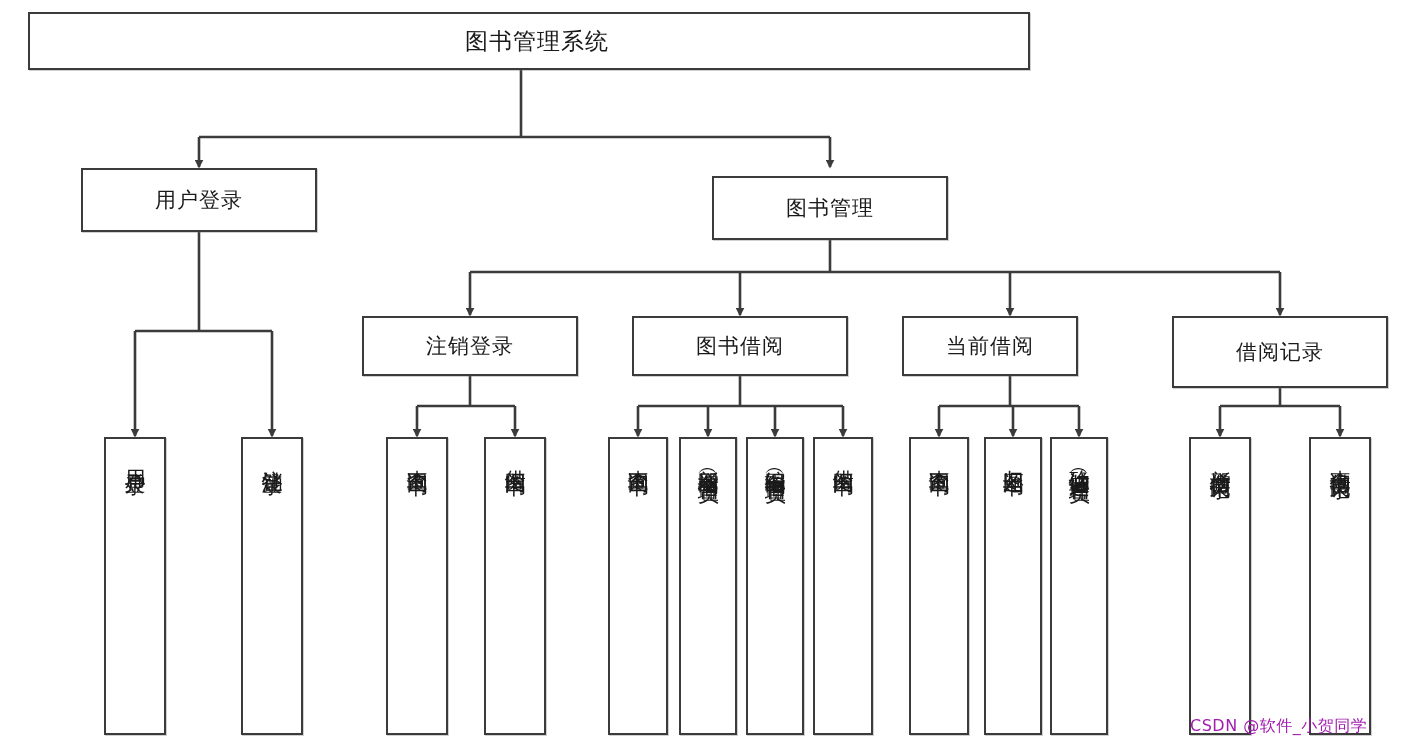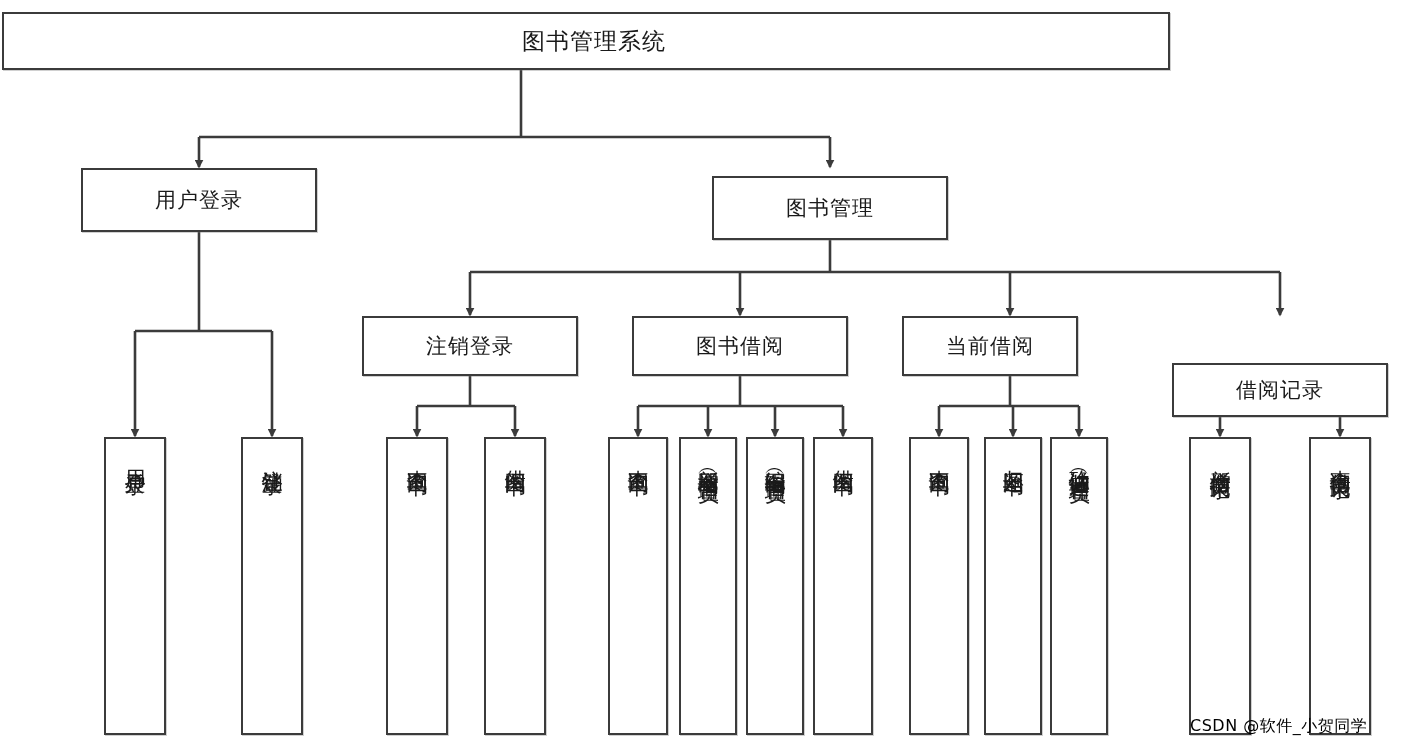--- a/index.html
+++ b/index.html
@@ -36,21 +36,21 @@
     font-size:21px;
     max-height:280px;
   }
   .node-box.vertical{
     align-items:flex-start;
     padding-top:14px;
   }
   .root-box .node-label{font-size:23px;}
   .watermark{
     position:absolute;
-    color:#000000;
+    color:#a21caf;
     font-size:16px;
     letter-spacing:.5px;
     white-space:nowrap;
     user-select:none;
   }
 </style>
 </head>
 <body>
 
 <div id="diagram-root">
@@ -91,39 +91,39 @@
         <path d="M1013,406 L1013,436" marker-end="url(#arrowhead)"></path>
         <path d="M1079,406 L1079,436" marker-end="url(#arrowhead)"></path>
         <path d="M1280,376 L1280,406"></path>
         <path d="M1220,406 L1340,406"></path>
         <path d="M1220,406 L1220,436" marker-end="url(#arrowhead)"></path>
         <path d="M1340,406 L1340,436" marker-end="url(#arrowhead)"></path>
       </g>
   </svg>
 
   <div id="nodes">
-      <div class="node-box root-box" style="left: 2px; top: 12px; width: 1168px; height: 58px; padding-left: 16px;">
+      <div class="node-box root-box" style="left: 28px; top: 12px; width: 1002px; height: 58px; padding-left: 16px;">
         <span class="node-label">图书管理系统</span>
       </div>
       <div class="node-box" style="left: 81px; top: 168px; width: 236px; height: 64px;">
         <span class="node-label">用户登录</span>
       </div>
       <div class="node-box" style="left: 712px; top: 176px; width: 236px; height: 64px;">
         <span class="node-label">图书管理</span>
       </div>
       <div class="node-box" style="left: 362px; top: 316px; width: 216px; height: 60px;">
         <span class="node-label">注销登录</span>
       </div>
       <div class="node-box" style="left: 632px; top: 316px; width: 216px; height: 60px;">
         <span class="node-label">图书借阅</span>
       </div>
       <div class="node-box" style="left: 902px; top: 316px; width: 176px; height: 60px;">
         <span class="node-label">当前借阅</span>
       </div>
-      <div class="node-box" style="left: 1172px; top: 316px; width: 216px; height: 54px; margin-top: 47px;">
+      <div class="node-box" style="left: 1172px; top: 316px; width: 216px; height: 72px;">
         <span class="node-label">借阅记录</span>
       </div>
       <div class="node-box vertical" style="left: 104px; top: 437px; width: 62px; height: 298px;">
         <span class="node-label">用户登录</span>
       </div>
       <div class="node-box vertical" style="left: 241px; top: 437px; width: 62px; height: 298px;">
         <span class="node-label">注销登录</span>
       </div>
       <div class="node-box vertical" style="left: 386px; top: 437px; width: 62px; height: 298px;">
         <span class="node-label">查询图书</span>

